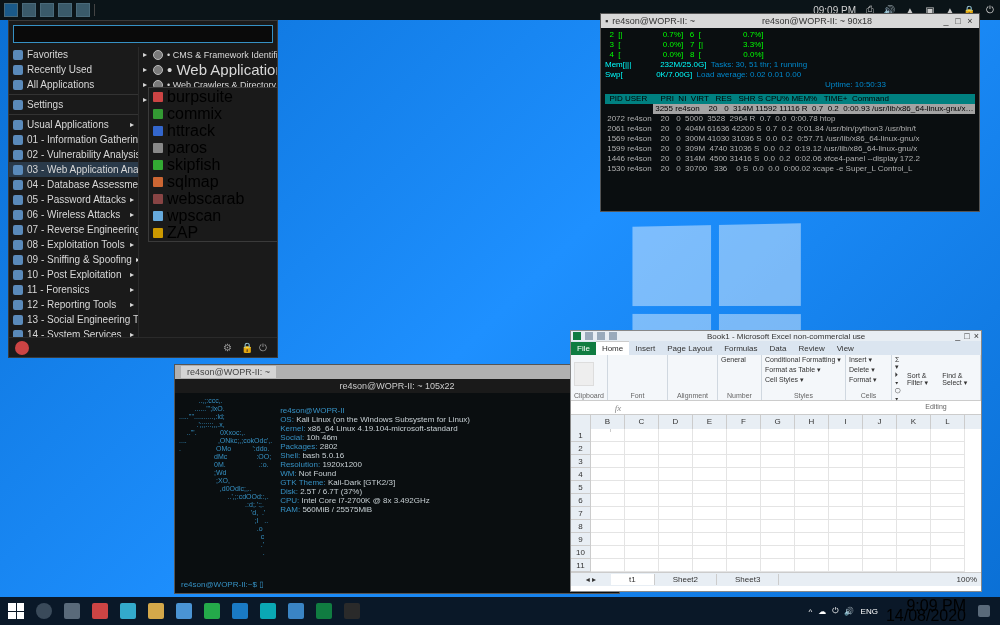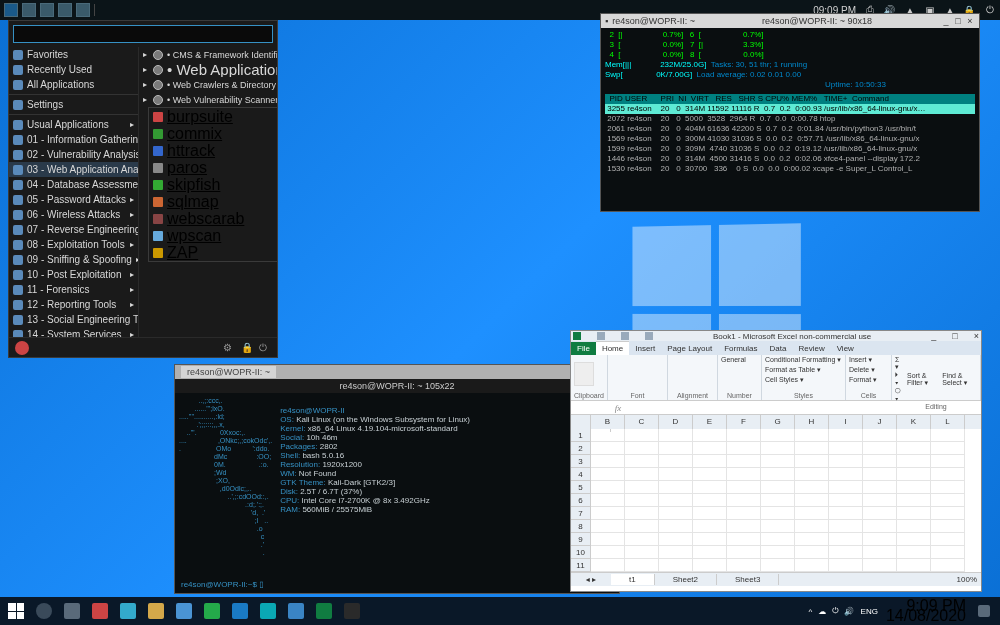--- a/index.html
+++ b/index.html
@@ -33,37 +33,37 @@
 
 .htop-win { position: absolute; top: 13px; left: 600px; width: 380px; height: 199px; background: #0a0e10; border: 1px solid #555; font-family: "Consolas", monospace; font-size: 8px; color: #b0b0b0; }
 .win-title { height: 14px; background: #d8d8d8; color: #333; display: flex; align-items: center; padding: 0 4px; font-size: 9px; }
 .win-title .wt-text { flex: 1; text-align: center; }
 .win-title .wt-btn { width: 10px; height: 10px; text-align: center; line-height: 10px; margin-left: 2px; cursor: pointer; }
 .htop-body { padding: 2px 4px; line-height: 10px; }
 .htop-row { white-space: pre; }
 .bar-green { color: #0f0; }
 .bar-cyan { color: #0ff; }
 .htop-hdr { background: #008080; color: #000; }
-.htop-sel { background: #5eead4; color: #000; }
+.htop-sel { background: #a3a3a3; color: #000; margin-left: 48px; }
 .htop-fkeys { background: #008080; color: #000; }
 
 
 .neo-win { position: absolute; top: 364px; left: 174px; width: 446px; height: 230px; background: #0a0e10; border: 1px solid #555; font-family: "Consolas", monospace; font-size: 8px; }
 .neo-tab { height: 14px; background: #b0b0b0; display: flex; align-items: center; font-size: 9px; }
 .neo-tab .tab { background: #d4d4d4; padding: 1px 6px; color: #444; }
 .neo-title { height: 14px; background: #1a1a1a; color: #ccc; text-align: center; font-size: 9px; line-height: 14px; }
 .neo-body { padding: 4px; color: #8aa; line-height: 9px; white-space: pre; display: flex; gap: 8px; }
 .neo-ascii { color: #3691c4; font-size: 7px; line-height: 8px; }
 .neo-info .key { color: #3691c4; }
 .neo-info .val { color: #c8d0d4; }
 .neo-prompt { position: absolute; bottom: 4px; left: 6px; color: #3691c4; }
 
 
 .excel-win { position: absolute; top: 330px; left: 570px; width: 412px; height: 262px; background: #fff; border: 1px solid #888; font-size: 9px; color: #333; }
-.excel-qat { height: 10px; background: #e8eef4; display: flex; align-items: center; padding: 0 2px; gap: 16px; }
+.excel-qat { height: 10px; background: #e8eef4; display: flex; align-items: center; padding: 0 2px; gap: 4px; }
 .excel-qat .q { width: 8px; height: 8px; background: #9ab; }
 .excel-tabs { height: 14px; background: #dbe5f0; display: flex; align-items: flex-end; font-size: 8px; }
 .excel-tabs .etab { padding: 2px 6px; cursor: pointer; }
 .excel-tabs .etab.file { background: #107c41; color: #fff; }
 .excel-tabs .etab.active { background: #fff; border-top: 1px solid #ccc; }
 .excel-ribbon { height: 46px; background: #f4f7fa; border-bottom: 1px solid #ccc; display: flex; font-size: 7px; }
 .rgroup { border-right: 1px solid #d0d8e0; padding: 1px 3px; display: flex; flex-direction: column; justify-content: space-between; }
 .rgroup .gname { text-align: center; color: #666; font-size: 7px; }
 .rgroup .gbody { display: flex; gap: 2px; align-items: center; flex: 1; }
 .rbtn { width: 20px; height: 24px; background: #eee; border: 1px solid #ddd; }
@@ -245,21 +245,21 @@
       </div>
   </div>
   <div class="kali-footer">
     <span class="avatar"></span>
     <span class="fspacer"></span>
     <span class="fic">⚙</span>
     <span class="fic">🔒</span>
     <span class="fic">⏻</span>
   </div>
 </div>
-<div class="kali-tools" id="kali-tools" style="top: 107px; text-decoration: underline;">
+<div class="kali-tools" id="kali-tools" style="top: 87px;">
     <div class="kali-item" style="height:17px">
       <span class="ic" style="background:#c44"></span>
       <span>burpsuite</span>
     </div>
     <div class="kali-item" style="height:17px">
       <span class="ic" style="background:#393"></span>
       <span>commix</span>
     </div>
     <div class="kali-item" style="height:17px">
       <span class="ic" style="background:#36c"></span>

